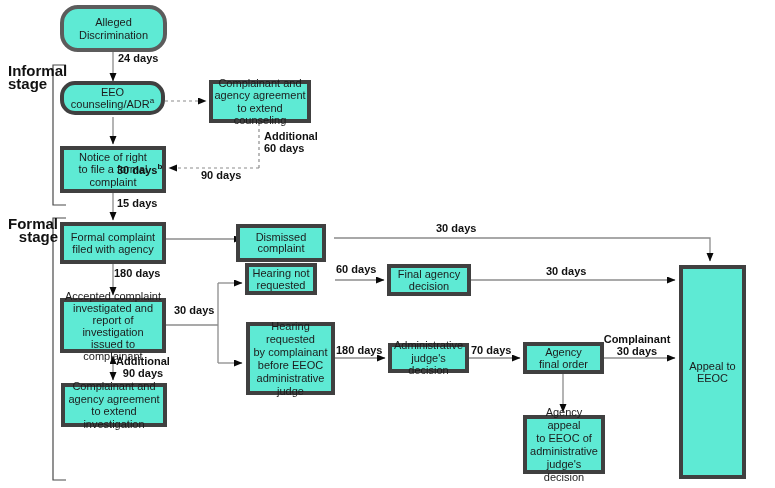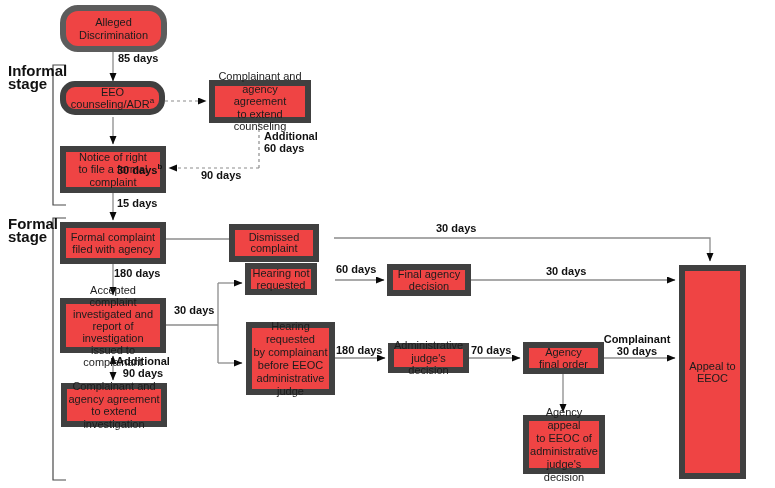--- a/index.html
+++ b/index.html
@@ -2,21 +2,21 @@
 <html><head>
 <meta charset="utf-8">
 <style>
   html,body{margin:0;padding:0;background:#fff;}
   #canvas{
     position:relative;width:775px;height:488px;background:#ffffff;
     font-family:"Liberation Sans", sans-serif;color:#1a1a1a;overflow:hidden;
   }
   #connectors{position:absolute;left:0;top:0;width:775px;height:488px;}
   .node{
-    position:absolute;border:6px solid #404040;background:#ef4444;
+    position:absolute;border:4px solid #404040;background:#5eead4;
     display:flex;align-items:center;justify-content:center;text-align:center;
     font-size:11px;line-height:12.5px;color:#1c1c1c;box-sizing:border-box;
     z-index:2;
   }
   .node .nt{white-space:pre-line;display:inline-block;padding:0 1px;}
   .node.rounded{border-radius:18px;border-color:#5c5c5c;}
   .node sup{font-size:8px;line-height:0;vertical-align:super;}
   .elabel{
     position:absolute;font-weight:bold;font-size:11px;line-height:11.5px;
     color:#111;white-space:pre-line;z-index:3;
@@ -68,21 +68,21 @@
 
     <g stroke="#8c8c8c" stroke-width="1.2" fill="none" stroke-dasharray="3,3">
       <path d="M165,101 L206,101" marker-end="url(#arr)"></path>
       <path d="M259,123 L259,168"></path>
       <path d="M259,168 L169,168" marker-end="url(#arr)"></path>
     </g>
   </svg>
 
   <div class="stage" style="left:8px;top:64px;">Informal
 stage</div>
-  <div class="stage" style="left:8px;top:217px;">Formal
+  <div class="stage" style="left:8px;top:217px;text-align:right;">Formal
 stage</div>
 
   <div class="node rounded" style="left:60px;top:5px;width:107px;height:47px;">
     <span class="nt">Alleged
 Discrimination</span>
   </div>
 
   <div class="node" style="left:60px;top:81px;width:105px;height:34px;border-radius:15px;">
     <span class="nt"><span>EEO
 counseling/ADR</span><sup>a</sup></span>
@@ -111,21 +111,21 @@
 report of investigation
 issued to complainant</span>
   </div>
 
   <div class="node" style="left:61px;top:383px;width:106px;height:44px;">
     <span class="nt">Complainant and
 agency agreement
 to extend investigation</span>
   </div>
 
-  <div class="node" style="left:229px;top:224px;width:90px;height:38px;">
+  <div class="node" style="left:236px;top:224px;width:90px;height:38px;">
     <span class="nt" style="line-height:11.5px;">Dismissed
 complaint</span>
   </div>
 
   <div class="node" style="left:245px;top:263px;width:72px;height:32px;">
     <span class="nt">Hearing not
 requested</span>
   </div>
 
   <div class="node" style="left:387px;top:264px;width:84px;height:32px;">
@@ -156,21 +156,21 @@
 to EEOC of
 administrative
 judge's decision</span>
   </div>
 
   <div class="node" style="left:679px;top:265px;width:67px;height:214px;">
     <span class="nt">Appeal to
 EEOC</span>
   </div>
 
-  <div class="elabel" style="left:118px;top:53px;">85 days</div>
+  <div class="elabel" style="left:118px;top:53px;">24 days</div>
 
   <div class="elabel" style="left:117px;top:121px;margin-top:44px;"><span>30 days</span><sup>b</sup></div>
 
   <div class="elabel" style="left:264px;top:131px;">Additional
 60 days</div>
 
   <div class="elabel" style="left:201px;top:170px;">90 days</div>
 
   <div class="elabel" style="left:117px;top:198px;">15 days</div>
 

